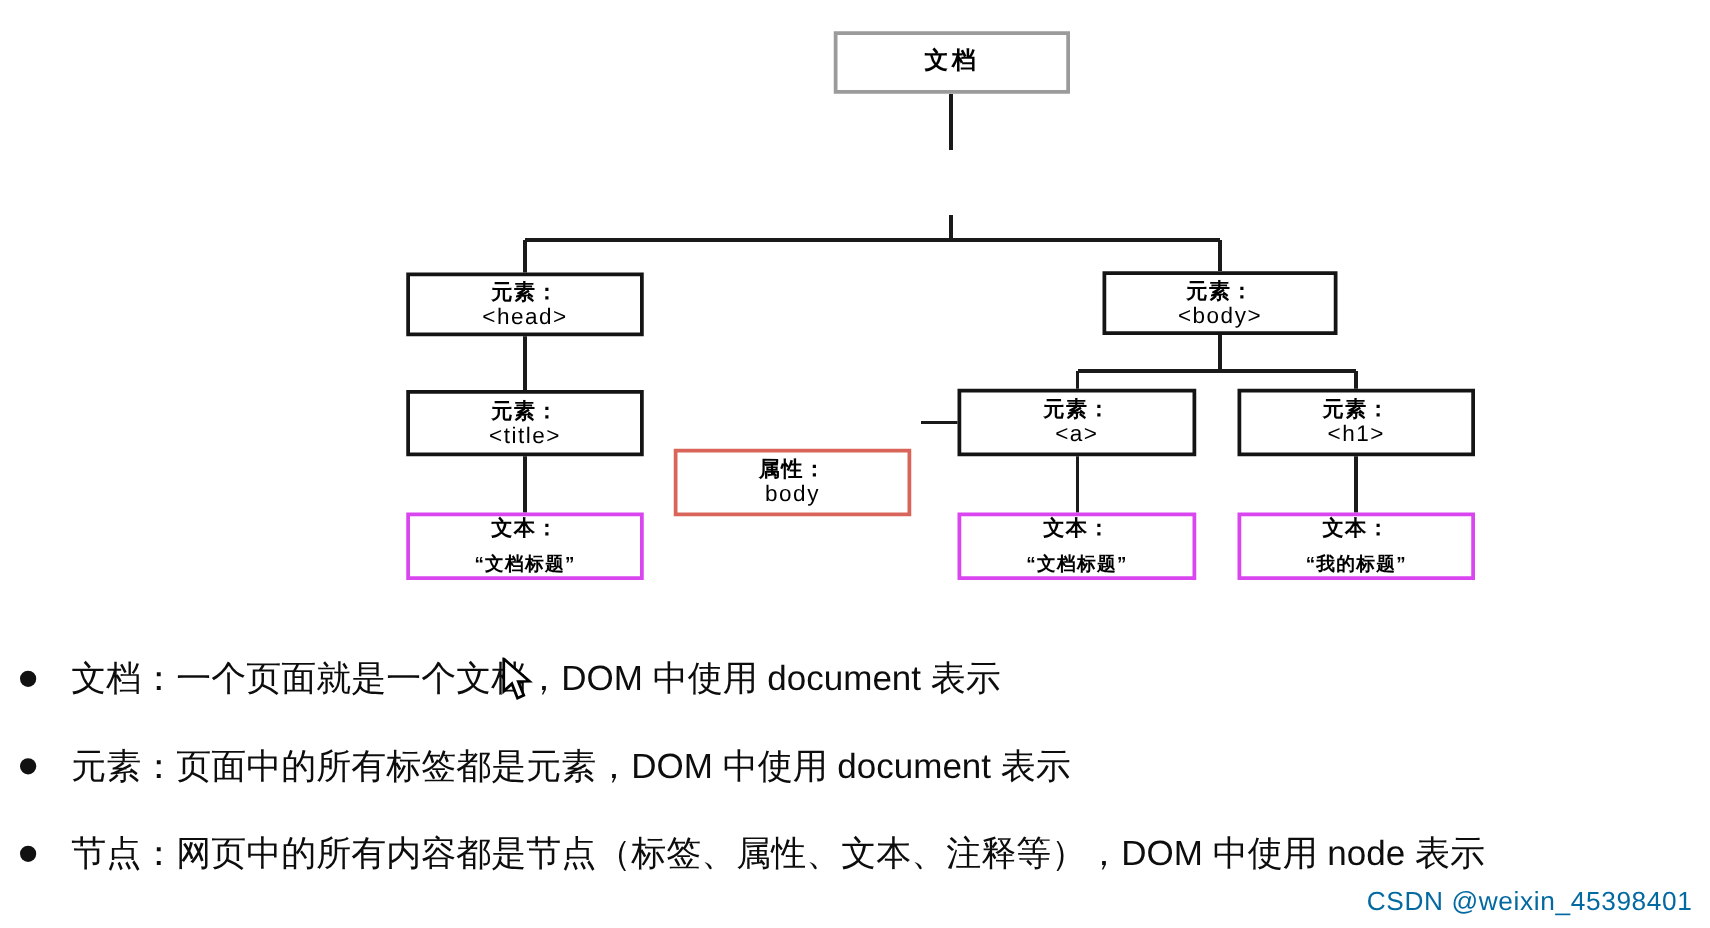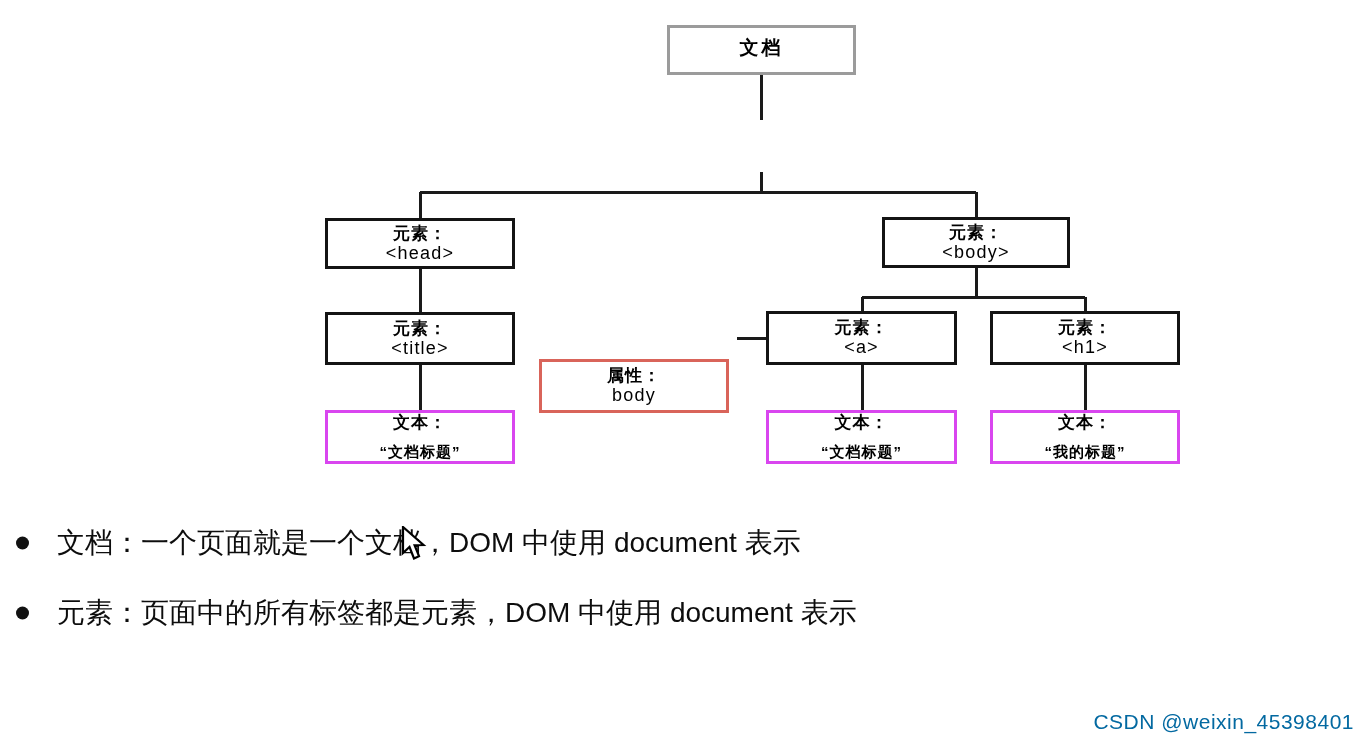--- a/index.html
+++ b/index.html
@@ -236,20 +236,24 @@
   <div class="bullet-row">
     <span class="bullet-dot"></span>
     <span class="bullet-text">文档：一个页面就是一个文档，DOM 中使用 document 表示</span>
   </div>
 
   <div class="bullet-row">
     <span class="bullet-dot"></span>
     <span class="bullet-text">元素：页面中的所有标签都是元素，DOM 中使用 document 表示</span>
   </div>
 
+  <div class="bullet-row">
+    <span class="bullet-dot"></span>
+    <span class="bullet-text">节点：网页中的所有内容都是节点（标签、属性、文本、注释等），DOM 中使用 node 表示</span>
+  </div>
 
 </div>
 
 <svg id="mouse-cursor" viewBox="0 0 30 36" xmlns="http://www.w3.org/2000/svg">
   <path d="M2,1 L2,27 L8.5,21 L13,32.5 L18,30.2 L13.6,19.2 L22.5,19 Z" fill="#ffffff" stroke="#000000" stroke-width="2.2" stroke-linejoin="miter"></path>
 </svg>
 
 <div id="watermark">CSDN @weixin_45398401</div>
 
 </body></html>

